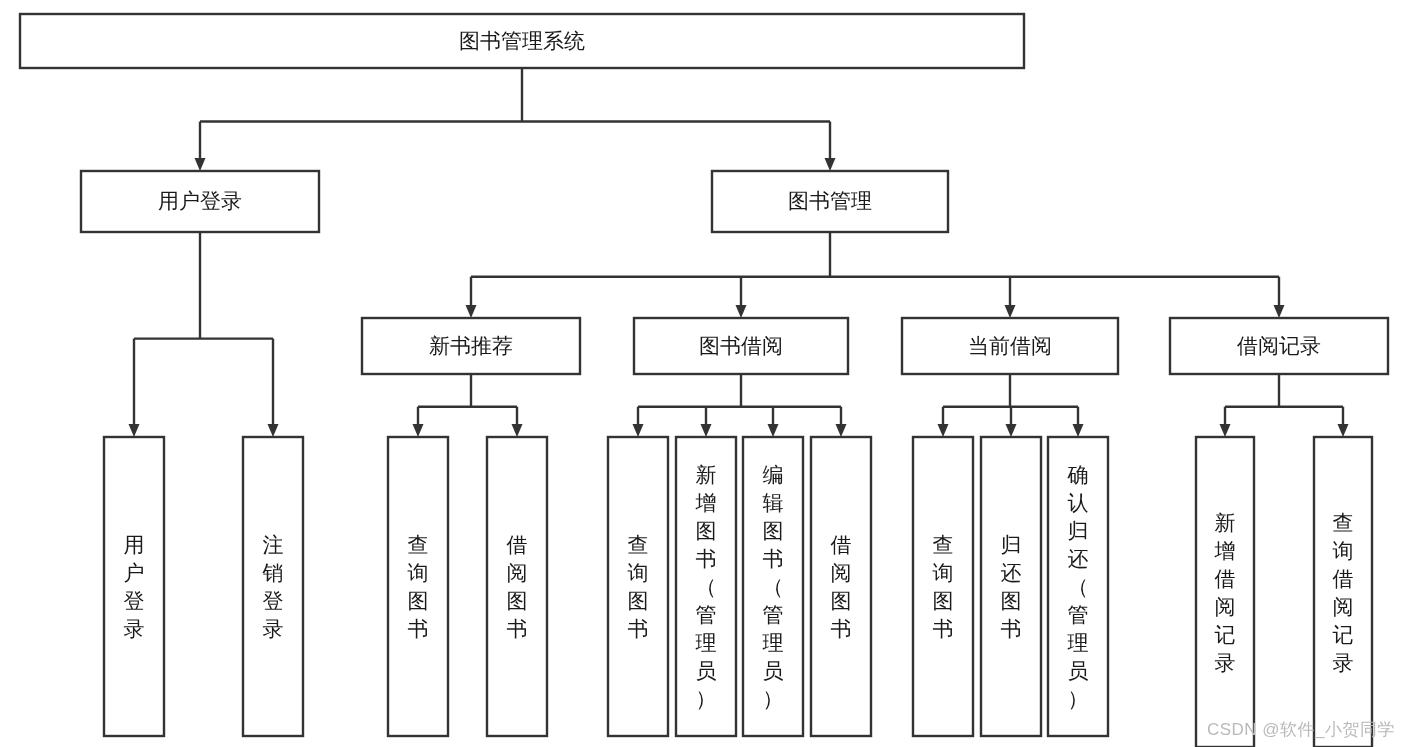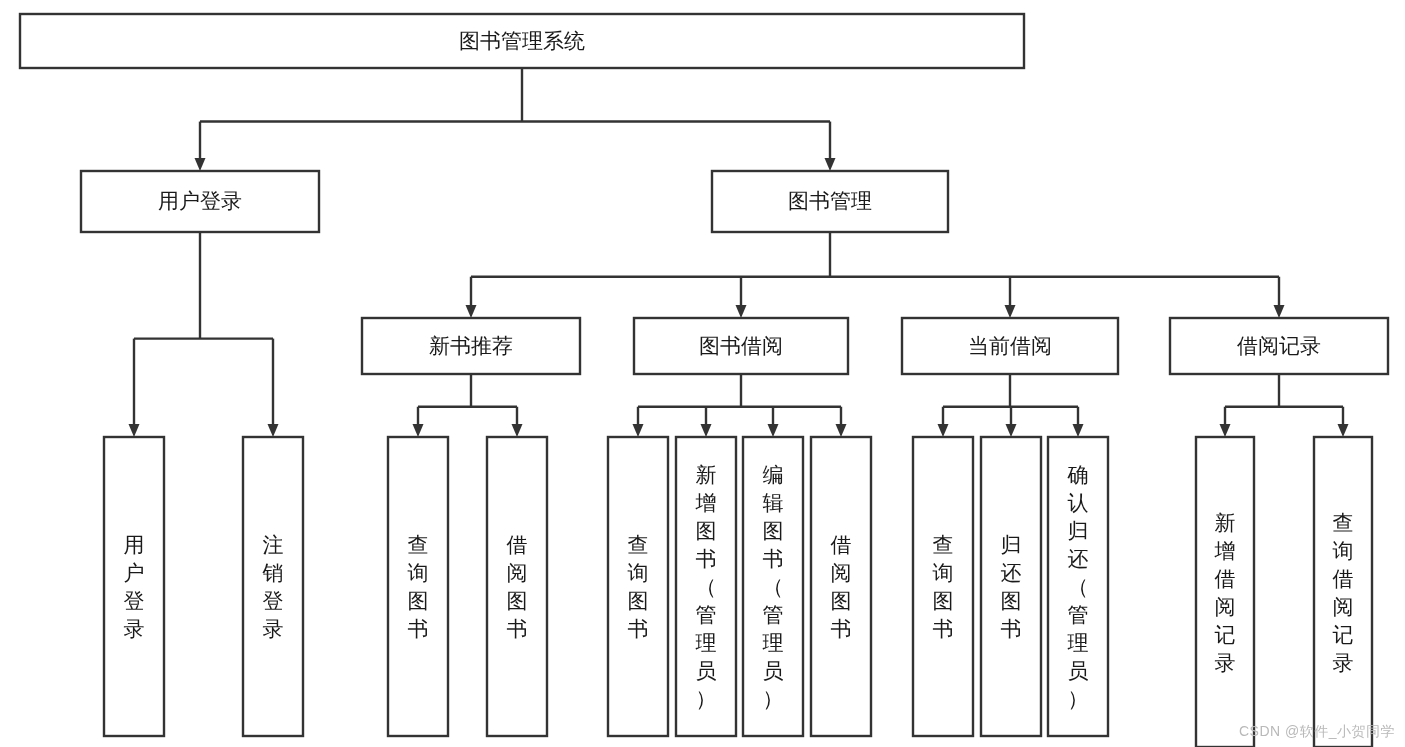--- a/index.html
+++ b/index.html
@@ -53,21 +53,21 @@
   }
   .arrow-head {
     fill: #333333;
     stroke: none;
   }
   .watermark {
     position: absolute;
     right: 10px;
     bottom: 6px;
     font-family: "Liberation Sans", "DejaVu Sans", sans-serif;
-    font-size: 14px;
+    font-size: 17px;
     color: #b9b9b9;
     letter-spacing: 0.5px;
     white-space: nowrap;
     user-select: none;
   }
 </style>
 </head>
 <body>
 
 <div id="diagram-root">

